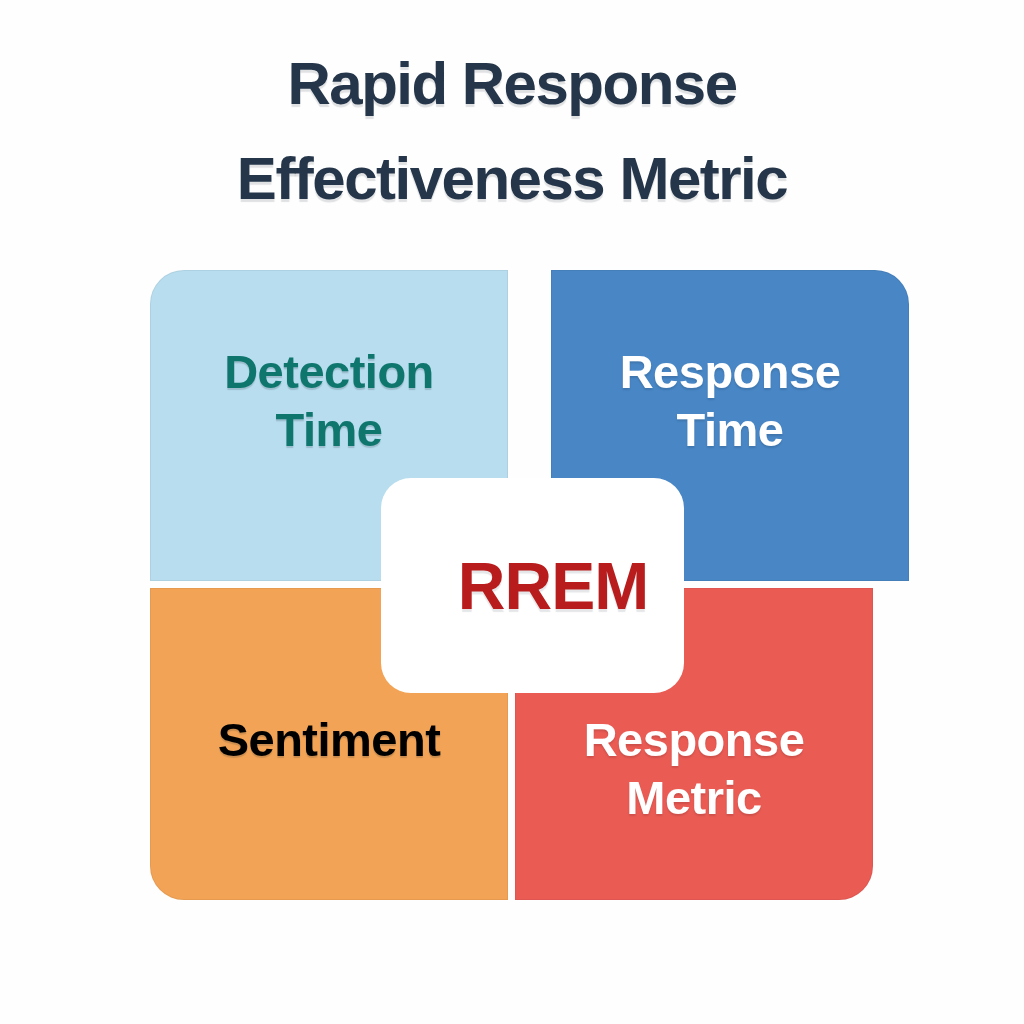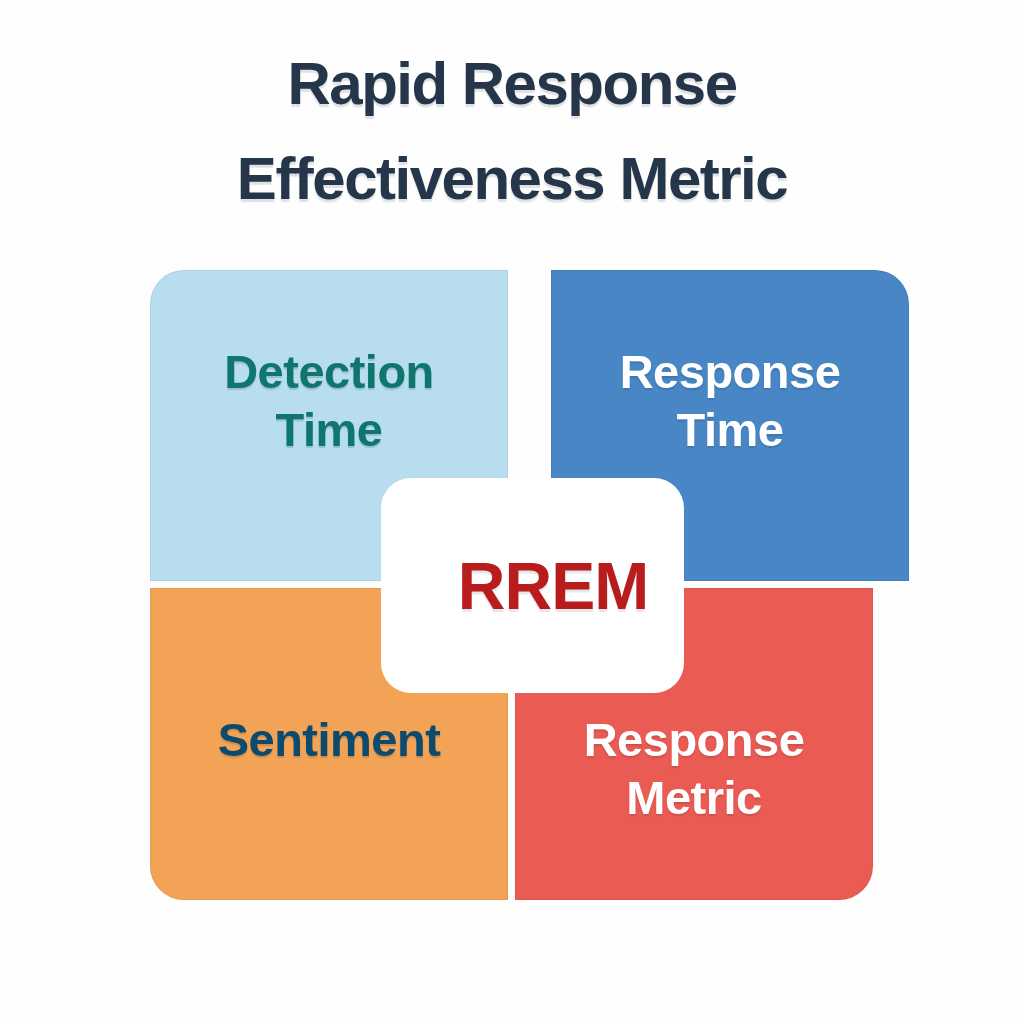--- a/index.html
+++ b/index.html
@@ -111,21 +111,21 @@
     </div>
   </div>
 
   <div class="quad tr" style="background: rgb(72, 134, 197); color: rgb(255, 255, 255);">
     <div class="quad-label">
       <span class="label-line">Response</span>
       <span class="label-line">Time</span>
     </div>
   </div>
 
-  <div class="quad bl" style="background: rgb(242, 163, 85); color: #0c4a6e;">
+  <div class="quad bl" style="background: rgb(242, 163, 85); color: #000000;">
     <div class="quad-label">
       <span class="label-line">Sentiment</span>
     </div>
   </div>
 
   <div class="quad br" style="background: rgb(234, 91, 84); color: rgb(255, 255, 255);">
     <div class="quad-label">
       <span class="label-line">Response</span>
       <span class="label-line">Metric</span>
     </div>

